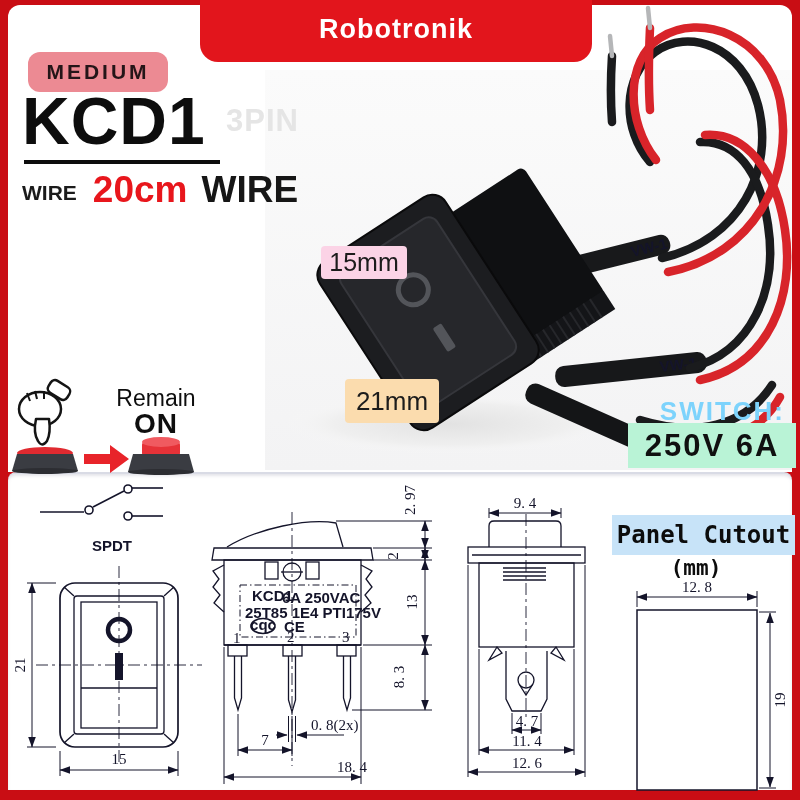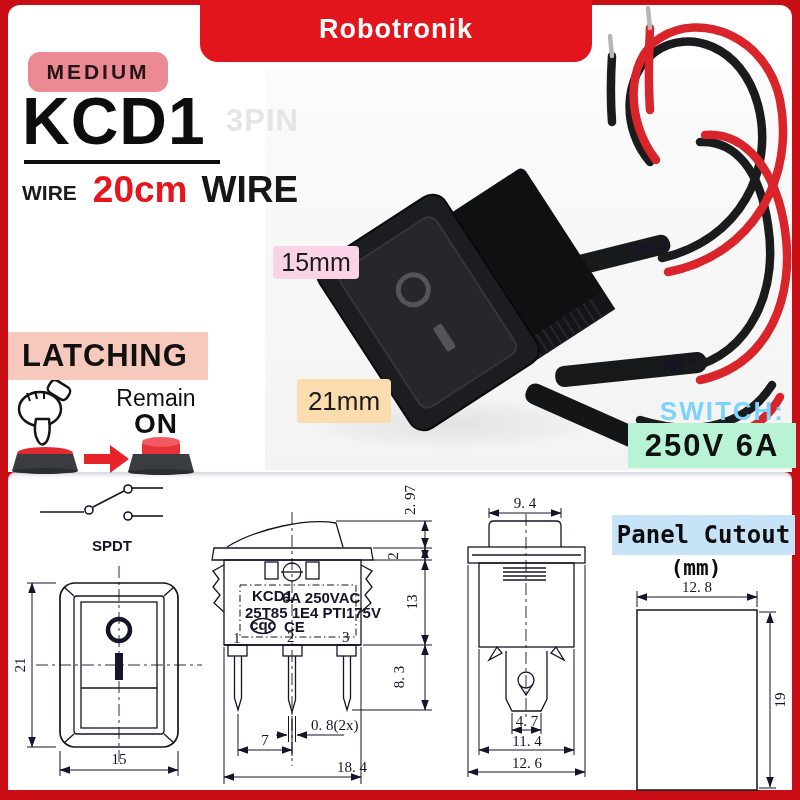--- a/index.html
+++ b/index.html
@@ -20,21 +20,21 @@
           display:flex;align-items:center;justify-content:center;
           font-size:21px;font-weight:bold;letter-spacing:3px;color:#241518;}
   #model-title{left:22px;top:88px;font-size:66px;font-weight:bold;line-height:1;color:#0d0d0d;letter-spacing:1px;}
   #model-underline{left:24px;top:160px;width:196px;height:4px;background:#0d0d0d;}
   #pin-label{left:226px;top:97px;font-size:31px;font-weight:bold;color:#e5e5e5;letter-spacing:1px;margin-top:6px;}
   #wire-row{left:22px;top:164px;width:330px;height:44px;display:flex;align-items:flex-end;}
   #with-label{font-size:21px;font-weight:bold;color:#1b1b1b;padding-bottom:3px;}
   #wire-length{font-size:37px;font-weight:bold;color:#e8161c;margin-left:16px;line-height:1;}
   #wire-label{font-size:37px;font-weight:600;color:#161616;margin-left:14px;line-height:1;}
   
-  .photo-badge{display:flex;align-items:center;justify-content:center;border-radius:4px;color:#1c1c1c;}
+  .photo-badge{display:flex;align-items:center;justify-content:center;border-radius:4px;color:#1c1c1c;margin-left:48px;}
   #badge-15mm{left:273px;top:246px;width:86px;height:33px;background:#fbd3e6;font-size:25px;}
   #badge-21mm{left:297px;top:379px;width:94px;height:44px;background:#fbdcae;font-size:26px;}
   
   #latching-badge{left:8px;top:332px;width:200px;height:48px;background:#f7c9bc;display:flex;
           align-items:center;padding-left:14px;box-sizing:border-box;
           font-size:31px;font-weight:bold;letter-spacing:1px;color:#101010;}
   #remain-label{left:106px;top:385px;width:100px;text-align:center;font-size:23px;color:#0e0e0e;}
   #on-label{left:106px;top:408px;width:100px;text-align:center;font-size:28px;font-weight:800;
           letter-spacing:1px;color:#0e0e0e;}
   
@@ -316,21 +316,20 @@
   <div class="abs" id="pin-label">3PIN</div>
   <div class="abs" id="wire-row">
     <span id="with-label">WIRE</span>
     <span id="wire-length">20cm</span>
     <span id="wire-label">WIRE</span>
   </div>
 
   <div class="abs photo-badge" id="badge-15mm">15mm</div>
   <div class="abs photo-badge" id="badge-21mm">21mm</div>
 
-  <div class="abs" id="latching-badge">LATCHING</div>
   <div class="abs" id="on-label">ON</div>
   <div class="abs" id="remain-label">Remain</div>
 
   <div class="abs" id="switch-label">SWITCH:</div>
   <div class="abs" id="rating-badge">250V 6A</div>
 
   <div class="abs" id="cutout-badge">Panel Cutout</div>
   <div class="abs" id="cutout-unit">(mm)</div>
 </div>
 

